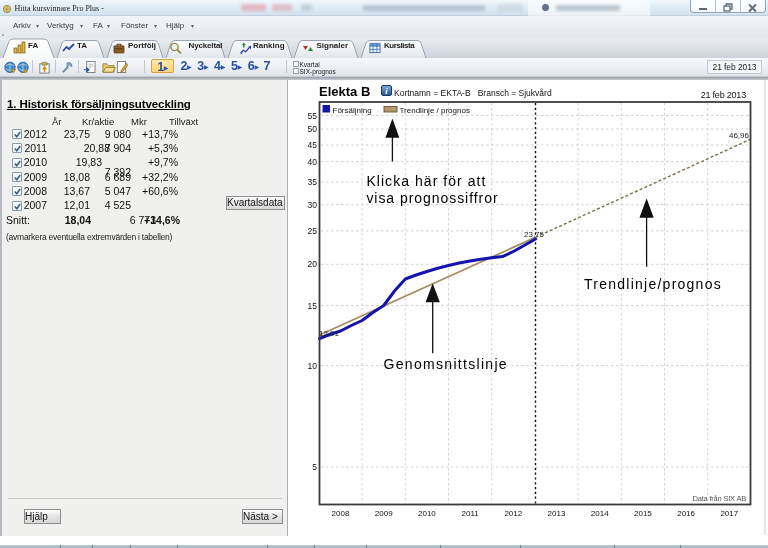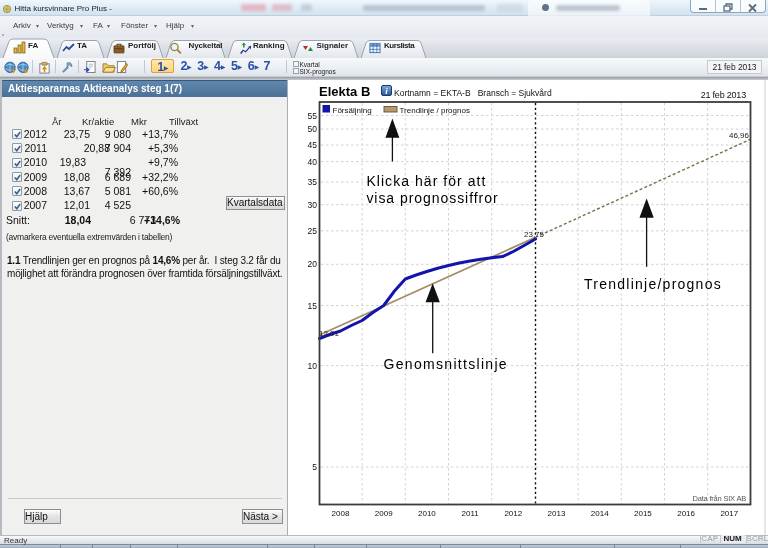--- a/index.html
+++ b/index.html
@@ -1,18 +1,18 @@
 <!DOCTYPE html>
 <html><head><meta charset="utf-8"><style>
 *{margin:0;padding:0;box-sizing:border-box;}
 body{font-family:"Liberation Sans",sans-serif;}
 #win{position:relative;width:768px;height:548px;overflow:hidden;background:#fff;}
 .abs{position:absolute;}
 
-#title{left:0;top:0;width:768px;height:16px;background:linear-gradient(#f0f7fc,#dcebf5 55%,#d2e2ef);border-bottom:1px solid #c2cedc;}
+#title{left:0;top:0;width:768px;height:16px;background:linear-gradient(#f0f7fc,#dcebf5 55%,#d2e2ef);border-bottom:1px solid #c2cedc;font-family:Liberation Serif, serif;}
 #title .tname{left:14.5px;top:3.5px;font-size:8px;color:#222;}
 .smudge{border-radius:2px;filter:blur(1.5px);}
 #winbtns{right:2px;top:0;width:76px;height:13px;background:rgba(252,254,255,.88);border:1px solid #93a5b8;border-top:none;border-radius:0 0 4px 4px;display:flex;}
 #winbtns div{flex:1;border-right:1px solid #b6c4d2;position:relative;}
 #winbtns div:last-child{border-right:none;}
 
 #menu{left:0;top:16px;width:768px;height:22px;background:linear-gradient(#f2f4f8,#e4e8ee);font-size:8px;color:#3a3a3a;}
 #menu span.it{position:absolute;top:4.5px;}
 #menu span.car{position:absolute;top:5.5px;font-size:6px;color:#666;}
 #grip{left:2px;top:18px;width:2px;height:12px;background:repeating-linear-gradient(#aab2bd 0 2px,transparent 2px 4px);}
@@ -199,21 +199,21 @@
     <div class="numbtn" style="left:260.1px;width:14px">7</div>
     <div class="tsep" style="left:286px"></div>
     <div class="abs" style="left:293px;top:2.5px;width:6px;height:6px;border:1px solid #9aa2ac;background:#f2f4f6"></div>
     <div class="abs" style="left:293px;top:10px;width:6px;height:6px;border:1px solid #9aa2ac;background:#f2f4f6"></div>
     <div class="abs" style="left:299.5px;top:2.5px;font-size:6.5px;color:#222;line-height:7.2px">Kvartal<br>SIX-prognos</div>
     <div id="datebox">21 feb 2013</div>
   </div>
   <div id="sepband" class="abs"></div>
 
   <div id="lpanel" class="abs">
-    <div id="phead" class="abs">Aktiespararnas Aktieanalys steg 1(7)</div>
+    <div class="abs" style="left:5px;top:17.8px;font-size:11.5px;font-weight:bold;color:#000;text-decoration:underline;letter-spacing:-0.1px">1. Historisk försäljningsutveckling</div>
     <div class="hd" style="left:29px;top:36px">År</div>
     <div class="hd" style="left:59px;top:36px">Kr/aktie</div>
     <div class="hd" style="left:108px;top:36px">Mkr</div>
     <div class="hd" style="left:146px;top:36px">Tillväxt</div>
     <div class="cb" style="left:10px;top:49px">
         <svg width="9" height="9" viewBox="0 0 10 10">
           <path d="M2 5l2.2 2.4L8 2.2" fill="none" stroke="#44617e" stroke-width="1.8"></path>
         </svg>
       </div>
     <div class="ra" style="left:18px;top:47.8px;width:27px">2012</div>
@@ -228,56 +228,55 @@
     <div class="ra" style="left:18px;top:62.1px;width:27px">2011</div>
     <div class="ra" style="left:39px;top:62.1px;width:69px">20,88</div>
     <div class="ra" style="left:90px;top:62.1px;width:39px">7 904</div>
     <div class="ra" style="left:127px;top:62.1px;width:49px">+5,3%</div>
     <div class="cb" style="left:10px;top:77.6px">
         <svg width="9" height="9" viewBox="0 0 10 10">
           <path d="M2 5l2.2 2.4L8 2.2" fill="none" stroke="#44617e" stroke-width="1.8"></path>
         </svg>
       </div>
     <div class="ra" style="left:18px;top:76.4px;width:27px">2010</div>
-    <div class="ra" style="left:35px;top:76.4px;width:49px">19,83</div>
+    <div class="ra" style="left:51px;top:76.4px;width:49px">19,83</div>
     <div class="ra" style="left:90px;top:86px;width:39px">7 392</div>
     <div class="ra" style="left:127px;top:76.4px;width:49px">+9,7%</div>
     <div class="cb" style="left:10px;top:91.9px">
         <svg width="9" height="9" viewBox="0 0 10 10">
           <path d="M2 5l2.2 2.4L8 2.2" fill="none" stroke="#44617e" stroke-width="1.8"></path>
         </svg>
       </div>
     <div class="ra" style="left:18px;top:90.7px;width:27px">2009</div>
     <div class="ra" style="left:39px;top:90.7px;width:49px">18,08</div>
     <div class="ra" style="left:90px;top:90.7px;width:39px">6 689</div>
     <div class="ra" style="left:127px;top:90.7px;width:49px">+32,2%</div>
     <div class="cb" style="left:10px;top:106.2px">
         <svg width="9" height="9" viewBox="0 0 10 10">
           <path d="M2 5l2.2 2.4L8 2.2" fill="none" stroke="#44617e" stroke-width="1.8"></path>
         </svg>
       </div>
     <div class="ra" style="left:18px;top:105px;width:27px">2008</div>
     <div class="ra" style="left:39px;top:105px;width:49px">13,67</div>
-    <div class="ra" style="left:90px;top:105px;width:39px">5 081</div>
+    <div class="ra" style="left:90px;top:105px;width:39px">5 047</div>
     <div class="ra" style="left:127px;top:105px;width:49px">+60,6%</div>
     <div class="cb" style="left:10px;top:120.5px">
         <svg width="9" height="9" viewBox="0 0 10 10">
           <path d="M2 5l2.2 2.4L8 2.2" fill="none" stroke="#44617e" stroke-width="1.8"></path>
         </svg>
       </div>
     <div class="ra" style="left:18px;top:119.3px;width:27px">2007</div>
     <div class="ra" style="left:39px;top:119.3px;width:49px">12,01</div>
     <div class="ra" style="left:90px;top:119.3px;width:39px">4 525</div>
     <div class="abs" style="left:4px;top:133.6px;font-size:10.5px;color:#111">Snitt:</div>
     <div class="ra" style="left:39px;top:133.6px;width:50px;font-weight:bold">18,04</div>
     <div class="ra" style="left:90px;top:133.6px;width:64px;font-weight:normal">6 773</div>
     <div class="ra" style="left:127px;top:133.6px;width:51px;font-weight:bold">+14,6%</div>
     <div class="abs" style="left:4px;top:152px;font-size:8.5px;letter-spacing:-0.25px;color:#222">(avmarkera eventuella extremvärden i tabellen)</div>
     <div class="btn" style="left:224px;top:116px;width:59px;height:14px;line-height:12px">Kvartalsdata</div>
-    <div class="abs" style="left:5px;top:173.5px;width:300px;font-size:10px;letter-spacing:-0.2px;color:#111;line-height:13px"><b>1.1</b> Trendlinjen ger en prognos på <b>14,6%</b> per år.&nbsp; I steg 3.2 får du<br>möjlighet att förändra prognosen över framtida försäljningstillväxt.</div>
     <div class="abs" style="left:6px;top:418px;width:274px;border-top:1px solid #c9c9c7"></div>
     <div class="btn" style="left:22px;top:429px;width:37px;height:15px;line-height:13px">Hjälp</div>
     <div class="btn" style="left:240px;top:429px;width:41px;height:15px;line-height:13px">Nästa &gt;</div>
   </div>
 
   <div id="carea" class="abs">
     <div class="hdr" style="left:31px;top:3.5px;font-size:13px;font-weight:bold;color:#000">Elekta B</div>
     <div class="hdr" style="left:93px;top:5px;width:11px;height:11px;background:linear-gradient(#7aa8d8,#2a5a9a);border:1px solid #1a3a6a;border-radius:2px;color:#fff;font-size:9px;font-weight:bold;text-align:center;line-height:10px;font-family:'Liberation Serif',serif;font-style:italic">i</div>
     <div class="hdr" style="left:106px;top:8px;font-size:8.5px;color:#111">Kortnamn = EKTA-B&nbsp;&nbsp;&nbsp;Bransch = Sjukvård</div>
     <div class="hdr" style="left:406px;top:10px;width:52px;text-align:right;font-size:9px;letter-spacing:-0.2px;color:#111">21 feb 2013</div>
@@ -354,26 +353,20 @@
       <g font-size="14" fill="#000" font-family="Liberation Sans,sans-serif">
         <text x="78.4" y="105.5" letter-spacing="1.05">Klicka här för att</text>
         <text x="78.4" y="122.5" letter-spacing="0.95">visa prognossiffror</text>
         <text x="296" y="208.5" letter-spacing="1.25">Trendlinje/prognos</text>
         <text x="95.6" y="289" letter-spacing="1.3">Genomsnittslinje</text>
       </g>
     </svg>
   </div>
   <div class="abs" style="left:764px;top:80px;width:2px;height:455px;background:#e3e7ec"></div>
 
-  <div id="status" class="abs">
-      <span class="abs" style="left:4px;top:0px">Ready</span>
-    <span class="abs sbx" style="left:699.5px;width:19.5px;color:#aeb4bc">CAP</span>
-    <span class="abs sbx" style="left:719.5px;width:25px;color:#222;background:#e9ebee">NUM</span>
-    <span class="abs sbx" style="left:745.5px;width:23px;color:#aeb4bc">SCRL</span>
-  </div>
   <div id="taskbar" class="abs">
     <div class="tbi" style="left:60px"></div>
       <div class="tbi" style="left:92px"></div>
     <div class="tbi" style="left:130px"></div>
       <div class="tbi" style="left:177px"></div>
     <div class="tbi" style="left:267px"></div>
       <div class="tbi" style="left:314px"></div>
     <div class="tbi" style="left:366px"></div>
       <div class="tbi" style="left:440px"></div>
     <div class="tbi" style="left:520px"></div>

